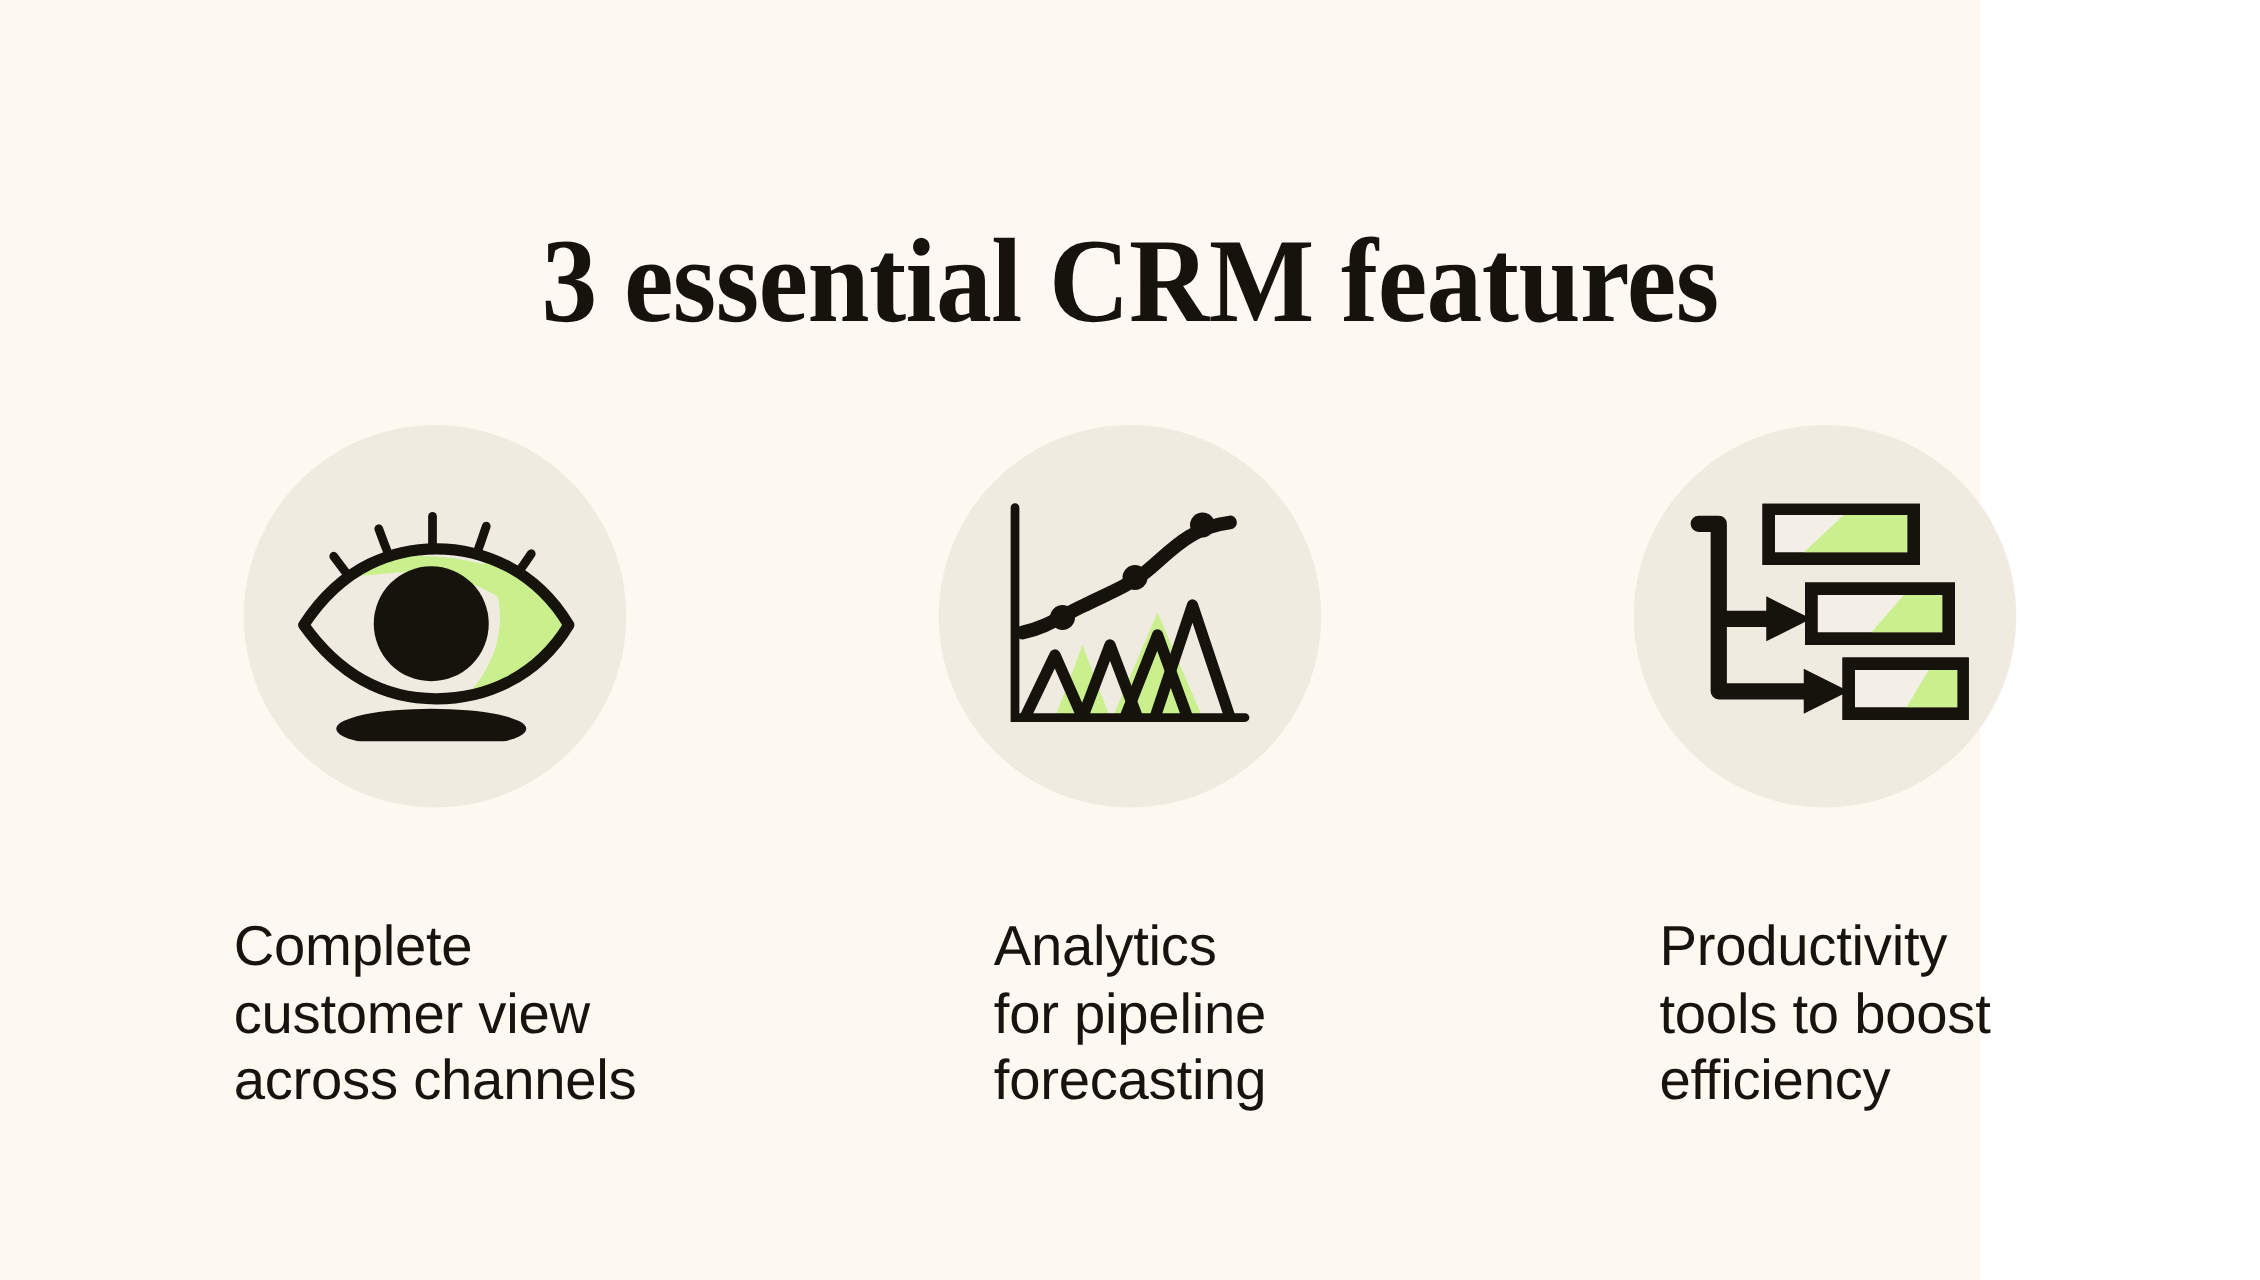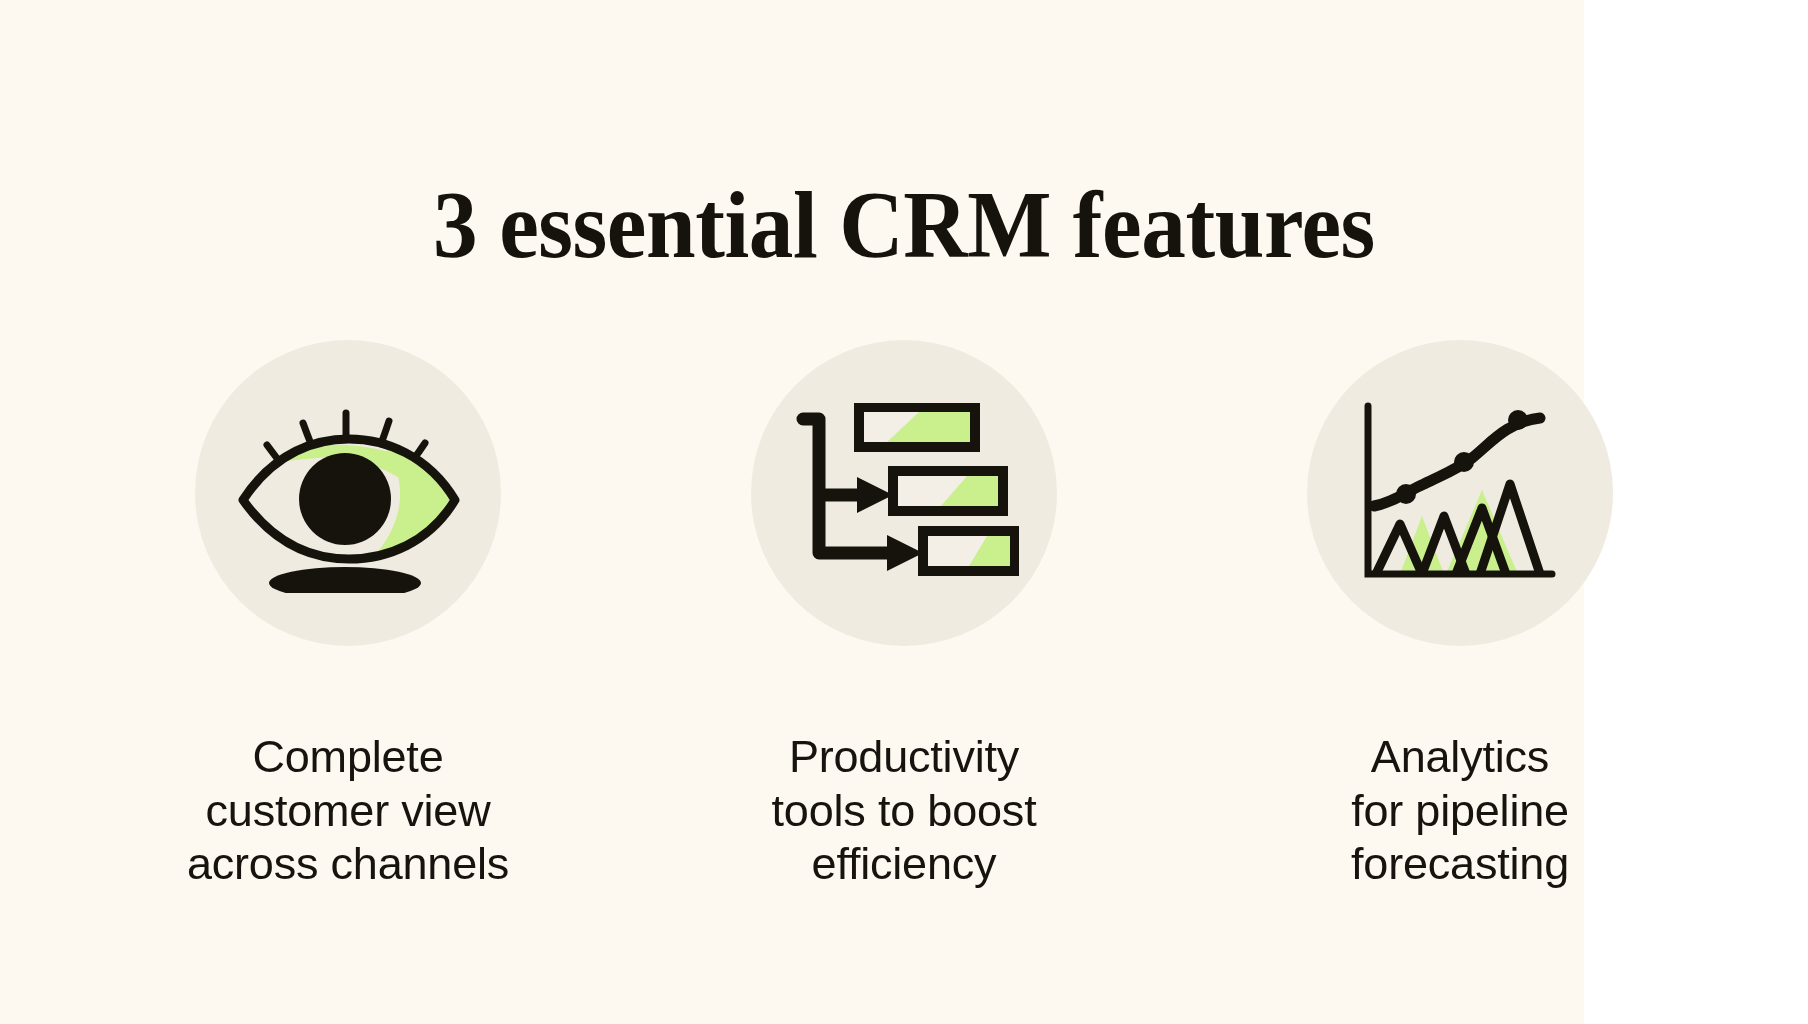--- a/index.html
+++ b/index.html
@@ -65,21 +65,20 @@
     align-items: center;
     justify-content: center;
     flex: none;
   }
   .icon-circle svg {
     display: block;
   }
 
   .caption {
     margin-top: 84px;
-    text-align: center;
     font-family: "Liberation Sans", "DejaVu Sans", sans-serif;
     font-size: 45px;
     line-height: 1.19;
     color: #17140f;
     letter-spacing: -0.2px;
     white-space: pre-line;
   }
 </style>
 </head>
 <body>
@@ -118,20 +117,45 @@
           <ellipse cx="112" cy="190" rx="76" ry="16" fill="#16130d"></ellipse>
         </svg>
       </div>
       <p class="caption">Complete
 customer view
 across channels</p>
     </div>
 
     <div class="feature-col">
       <div class="icon-circle">
+        <svg width="200" height="190" viewBox="0 0 200 190">
+
+          <path d="M40 176 L62 118 L84 176 Z" fill="#c9f08c"></path>
+          <path d="M86 176 L122 92 L158 176 Z" fill="#c9f08c"></path>
+
+          <path d="M16 176 L40 126 L62 176" fill="none" stroke="#16130d" stroke-width="9" stroke-linejoin="round"></path>
+          <path d="M62 176 L84 118 L106 176" fill="none" stroke="#16130d" stroke-width="9" stroke-linejoin="round"></path>
+          <path d="M96 176 L122 110 L146 176" fill="none" stroke="#16130d" stroke-width="9" stroke-linejoin="round"></path>
+          <path d="M120 176 L150 86 L180 176" fill="none" stroke="#16130d" stroke-width="9" stroke-linejoin="round"></path>
+
+          <path d="M14 108 C34 104 46 94 64 86 C84 76 96 72 112 60 C130 46 146 24 180 20" fill="none" stroke="#16130d" stroke-width="11" stroke-linecap="round"></path>
+          <circle cx="46" cy="96" r="10" fill="#16130d"></circle>
+          <circle cx="104" cy="64" r="10" fill="#16130d"></circle>
+          <circle cx="158" cy="22" r="10" fill="#16130d"></circle>
+
+          <path d="M8 8 L8 176 L192 176" fill="none" stroke="#16130d" stroke-width="7" stroke-linecap="round"></path>
+        </svg>
+      </div>
+      <p class="caption">Analytics
+for pipeline
+forecasting</p>
+    </div>
+
+    <div class="feature-col">
+      <div class="icon-circle">
         <svg width="230" height="180" viewBox="0 0 230 180">
 
           <path d="M14 16 L30 16 L30 92 L74 92 M30 92 L30 150 L104 150" fill="none" stroke="#16130d" stroke-width="13" stroke-linecap="round" stroke-linejoin="round"></path>
 
           <path d="M68 74 L104 92 L68 110 Z" fill="#16130d"></path>
           <path d="M98 132 L134 150 L98 168 Z" fill="#16130d"></path>
 
           <g>
             <rect x="70" y="4" width="116" height="40" fill="#f4efe6" stroke="#16130d" stroke-width="10"></rect>
             <path d="M130 9 L181 9 L181 39 L98 39 Z" fill="#c9f08c"></path>
@@ -149,39 +173,14 @@
             <path d="M198 133 L221 133 L221 163 L180 163 Z" fill="#c9f08c"></path>
             <rect x="134" y="128" width="92" height="40" fill="none" stroke="#16130d" stroke-width="10"></rect>
           </g>
         </svg>
       </div>
       <p class="caption">Productivity
 tools to boost
 efficiency</p>
     </div>
 
-    <div class="feature-col">
-      <div class="icon-circle">
-        <svg width="200" height="190" viewBox="0 0 200 190">
-
-          <path d="M40 176 L62 118 L84 176 Z" fill="#c9f08c"></path>
-          <path d="M86 176 L122 92 L158 176 Z" fill="#c9f08c"></path>
-
-          <path d="M16 176 L40 126 L62 176" fill="none" stroke="#16130d" stroke-width="9" stroke-linejoin="round"></path>
-          <path d="M62 176 L84 118 L106 176" fill="none" stroke="#16130d" stroke-width="9" stroke-linejoin="round"></path>
-          <path d="M96 176 L122 110 L146 176" fill="none" stroke="#16130d" stroke-width="9" stroke-linejoin="round"></path>
-          <path d="M120 176 L150 86 L180 176" fill="none" stroke="#16130d" stroke-width="9" stroke-linejoin="round"></path>
-
-          <path d="M14 108 C34 104 46 94 64 86 C84 76 96 72 112 60 C130 46 146 24 180 20" fill="none" stroke="#16130d" stroke-width="11" stroke-linecap="round"></path>
-          <circle cx="46" cy="96" r="10" fill="#16130d"></circle>
-          <circle cx="104" cy="64" r="10" fill="#16130d"></circle>
-          <circle cx="158" cy="22" r="10" fill="#16130d"></circle>
-
-          <path d="M8 8 L8 176 L192 176" fill="none" stroke="#16130d" stroke-width="7" stroke-linecap="round"></path>
-        </svg>
-      </div>
-      <p class="caption">Analytics
-for pipeline
-forecasting</p>
-    </div>
-
   </div>
 </div>
 
 </body></html>

